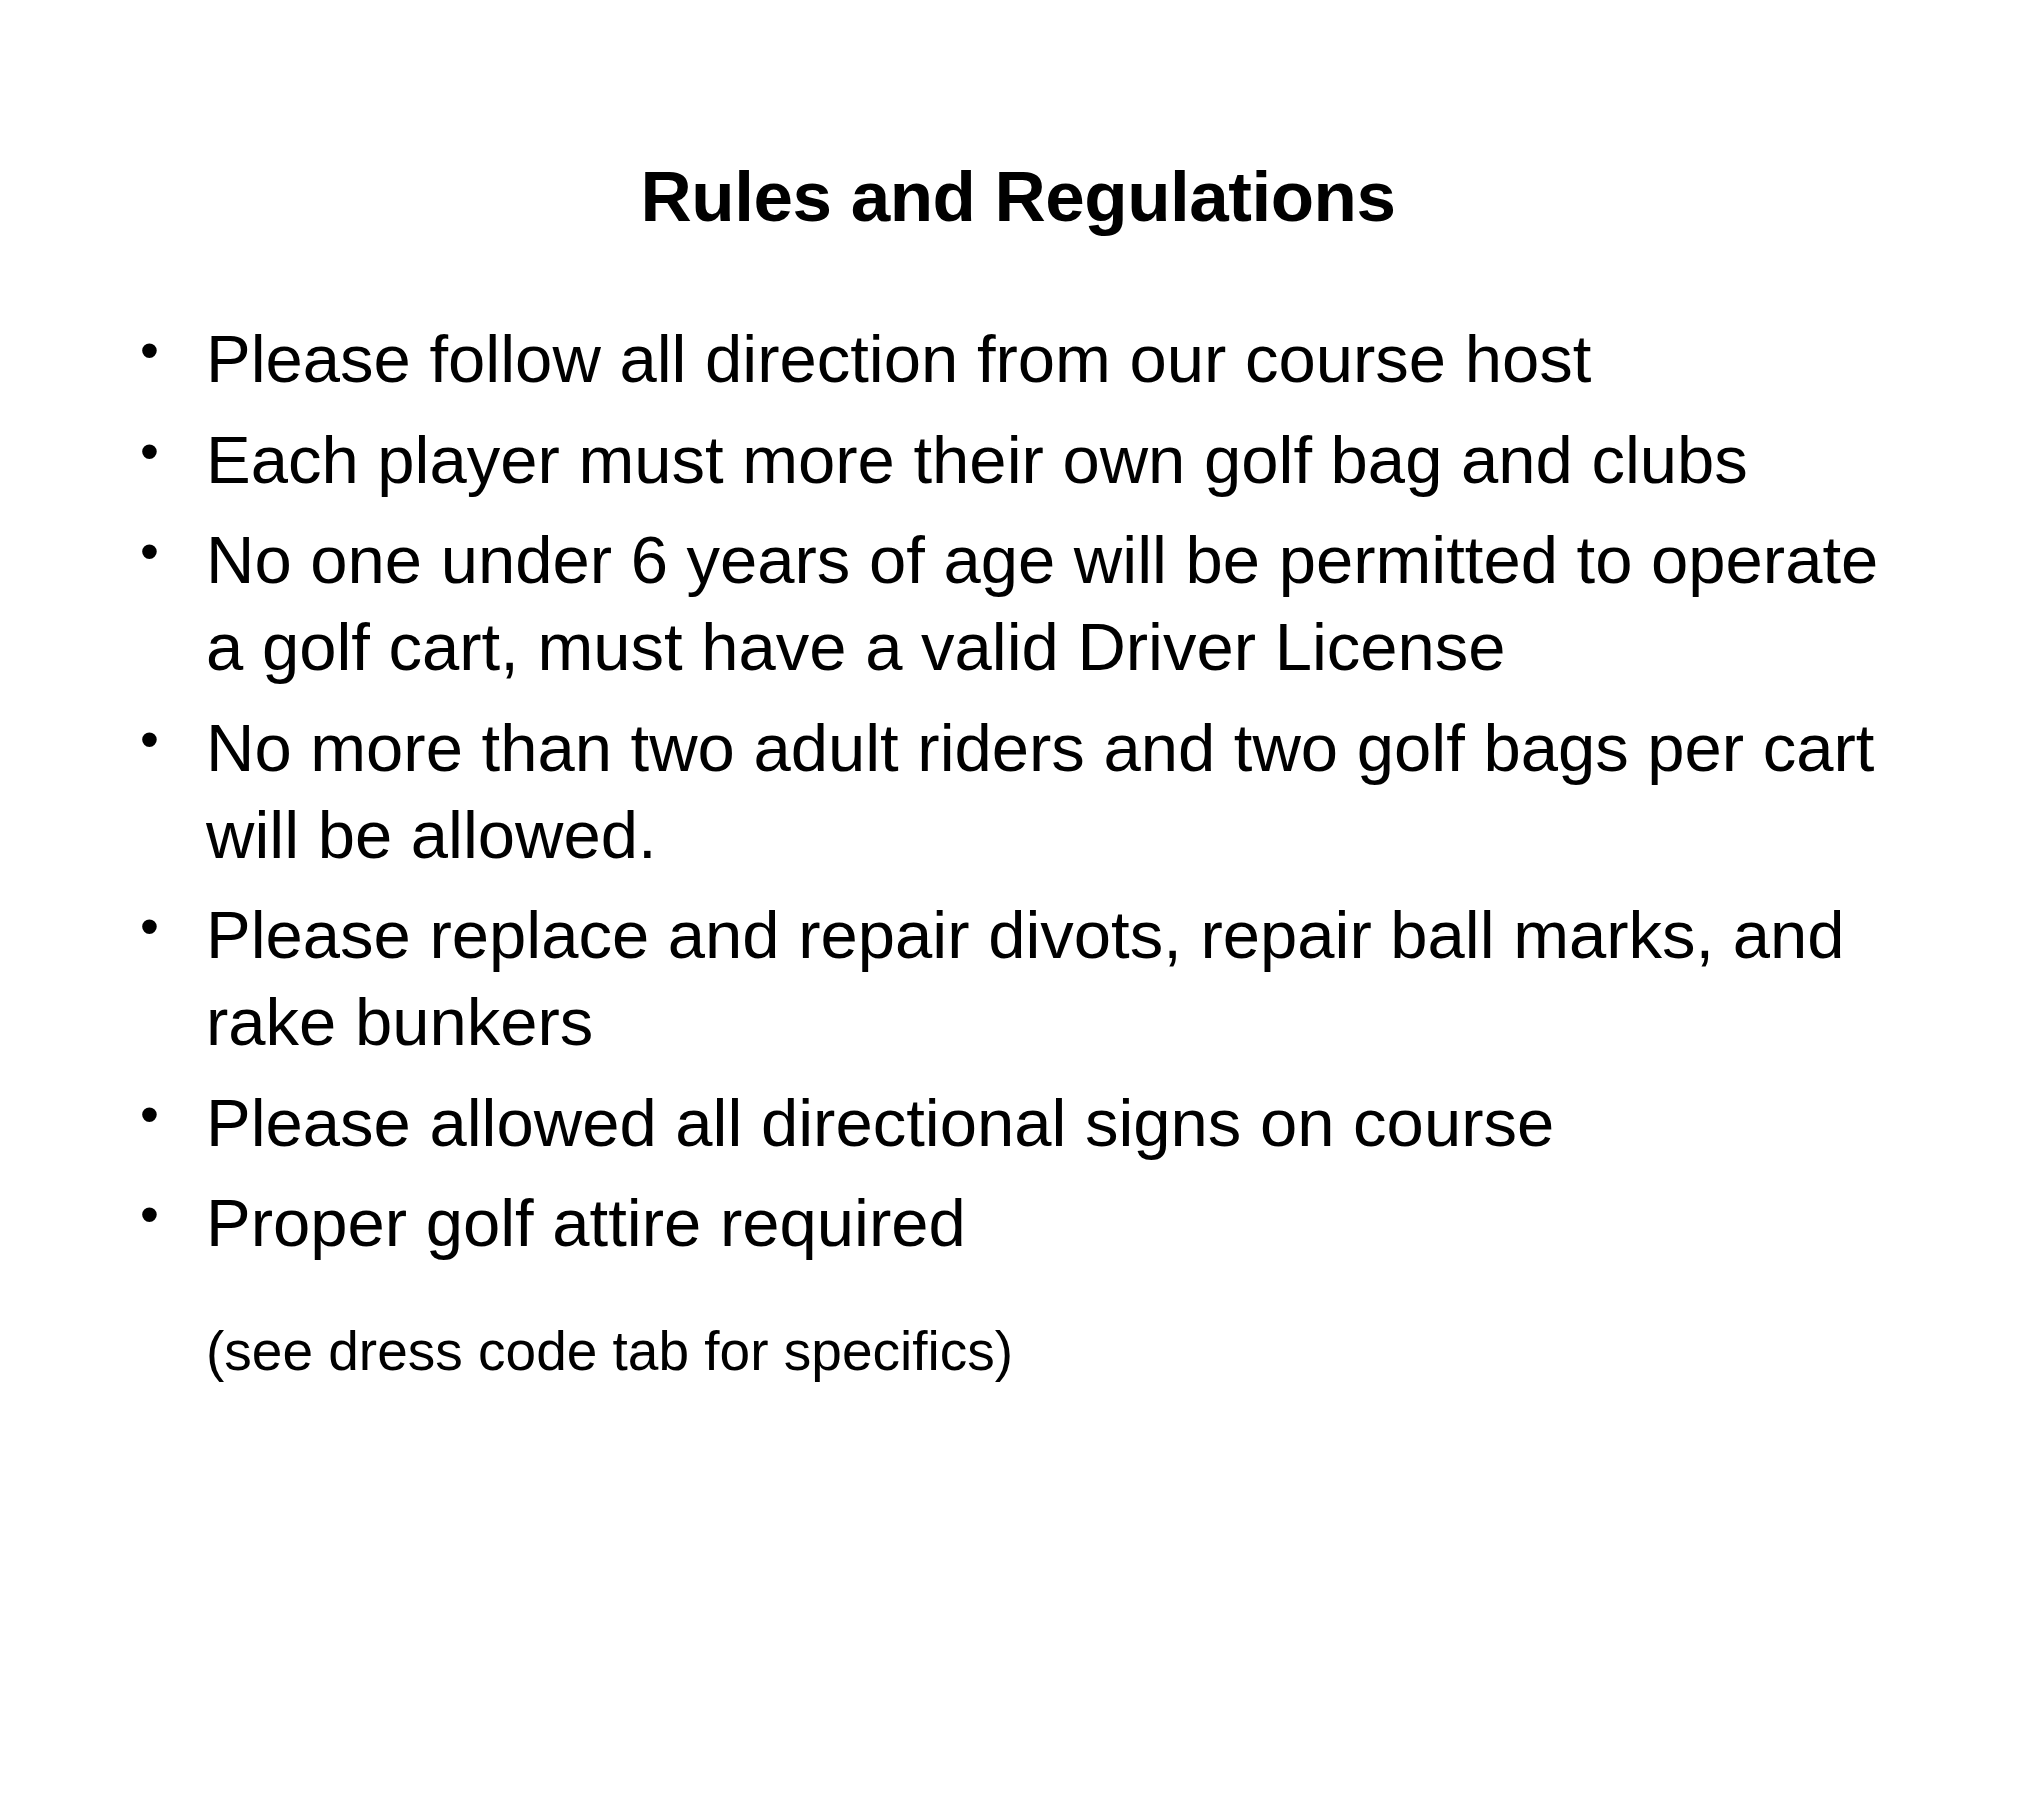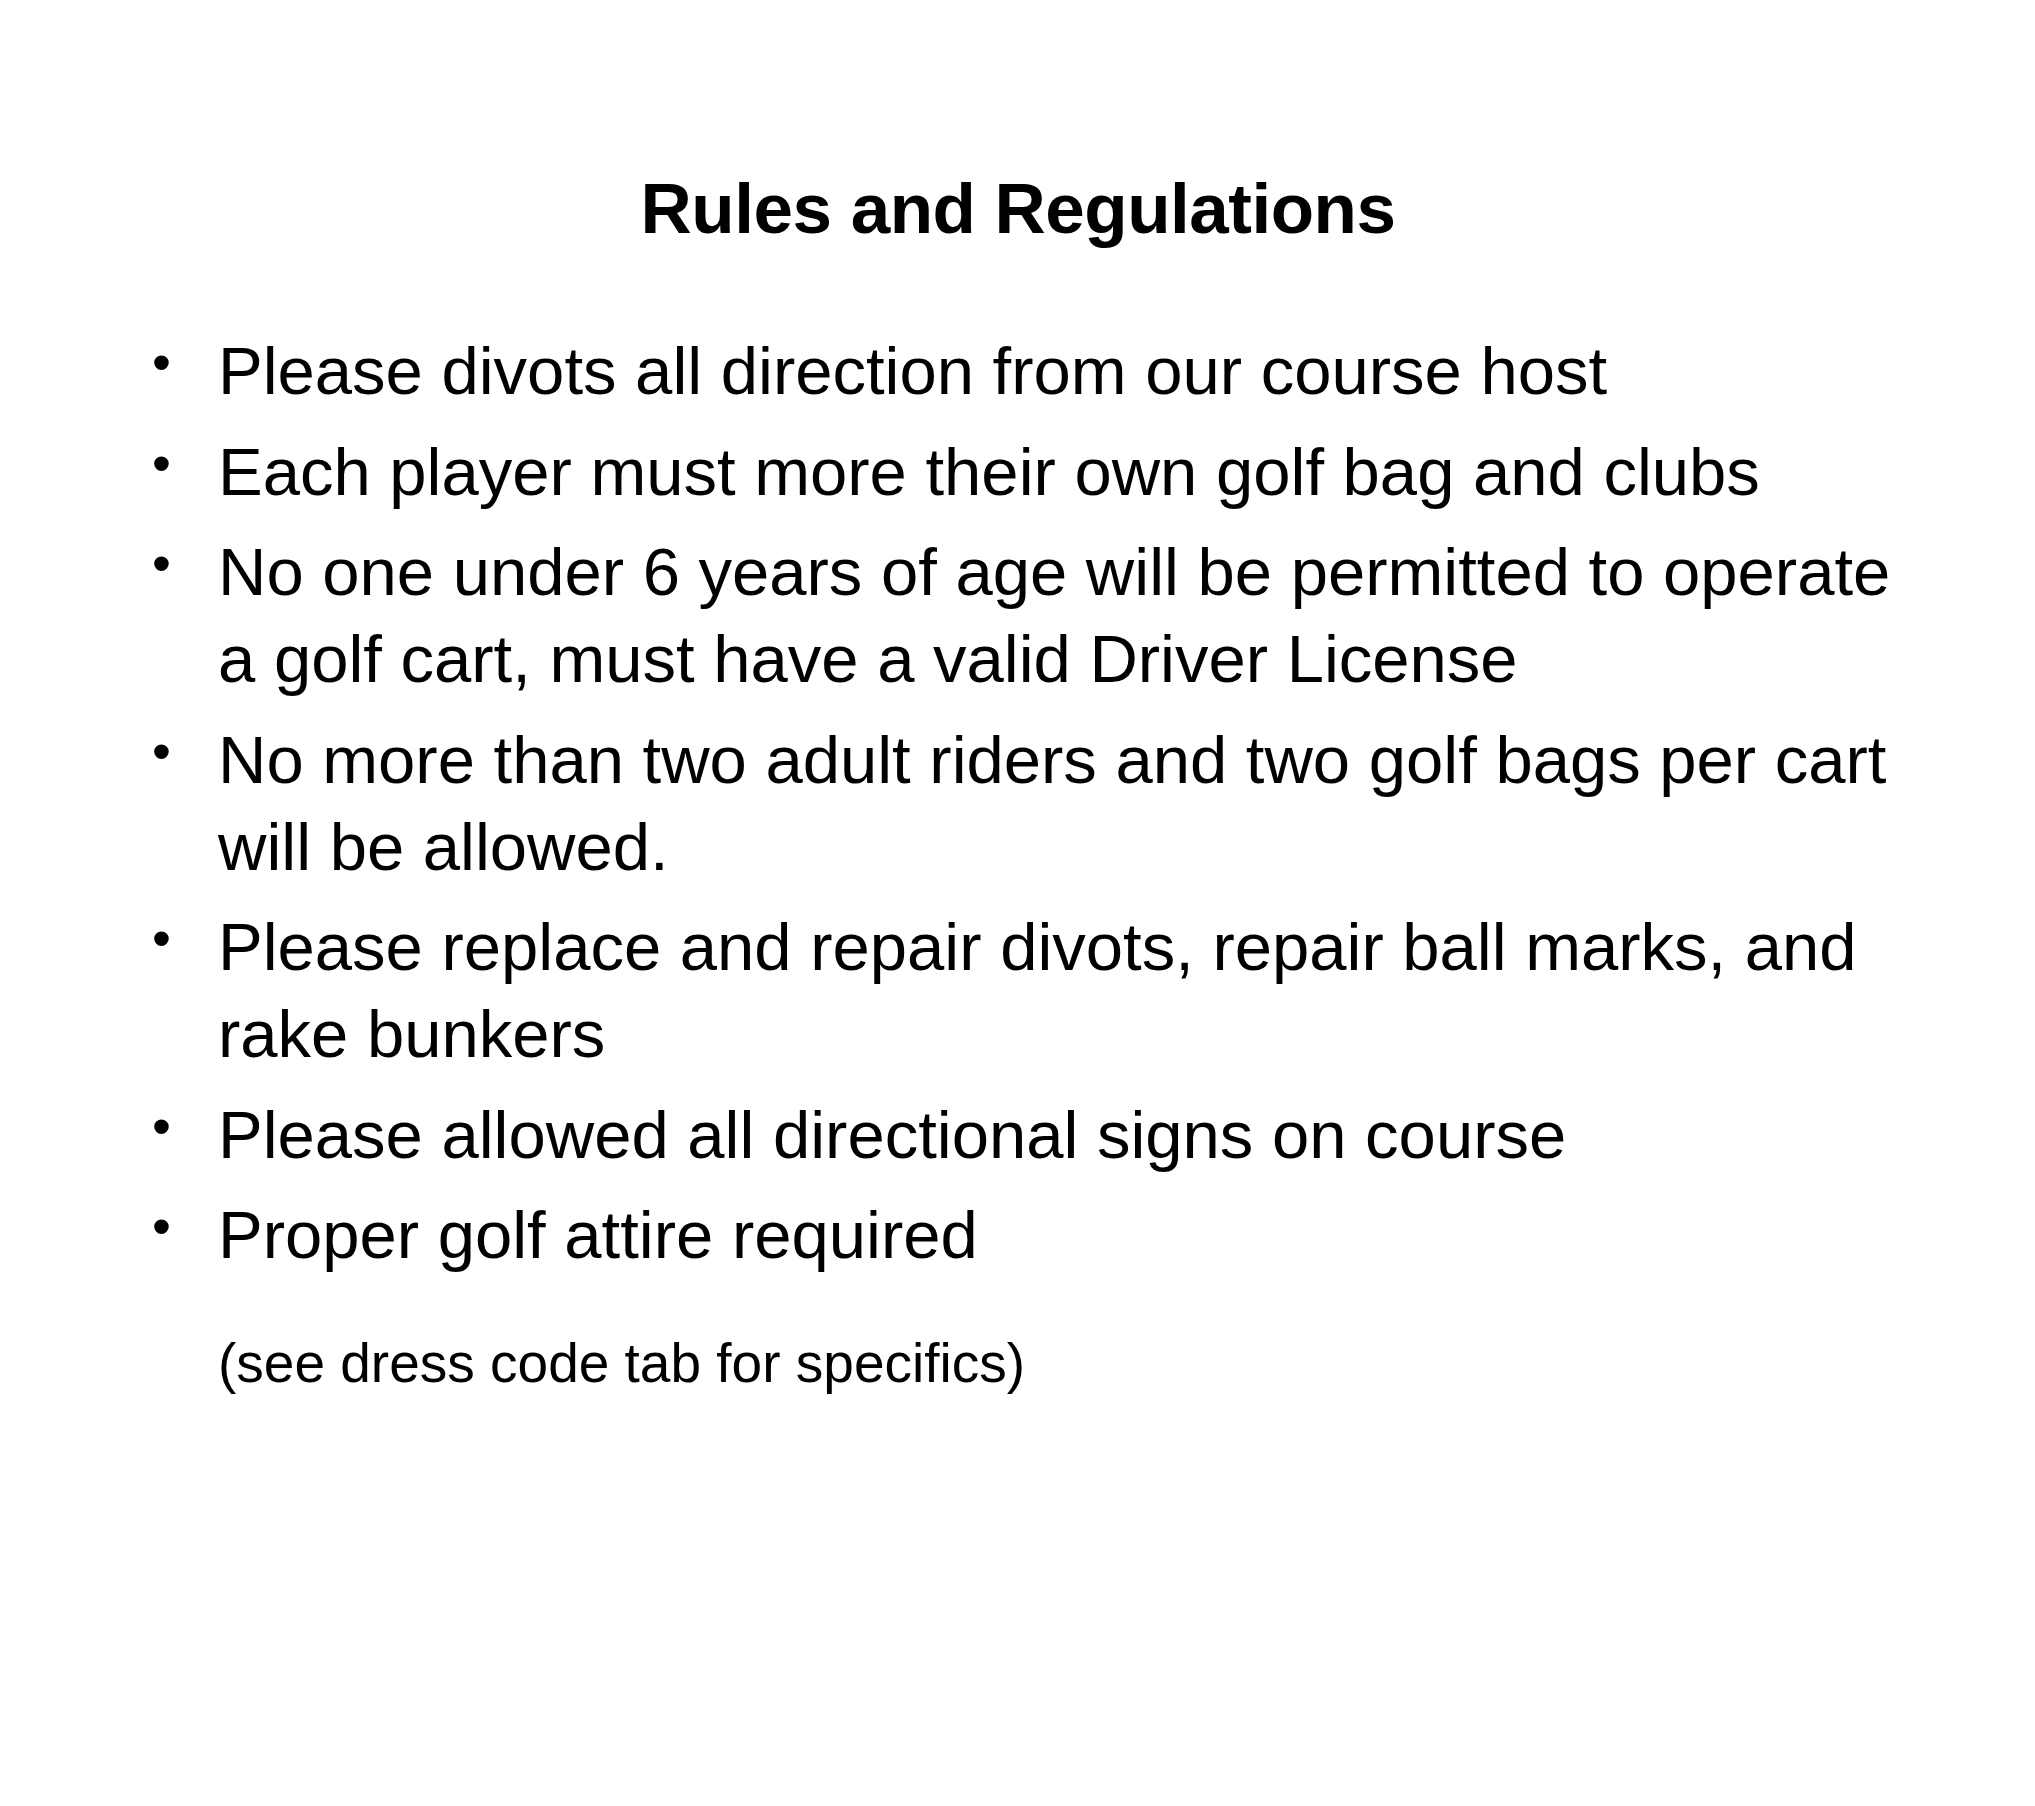--- a/index.html
+++ b/index.html
@@ -12,21 +12,21 @@
     height: 1806px;
     font-family: "Liberation Sans", sans-serif;
     color: #000000;
     overflow: hidden;
   }
   .slide {
     position: relative;
     width: 2036px;
     height: 1786px;
     box-sizing: border-box;
-    padding: 16px;
+    padding: 4px;
   }
   .title {
     text-align: center;
     font-weight: bold;
     font-size: 71px;
     line-height: 1.1;
     margin: 0;
     padding-top: 154px;
     letter-spacing: -0.5px;
   }
@@ -62,21 +62,21 @@
 </head>
 <body>
 
 <div class="slide">
 
   <h1 class="title">Rules and Regulations</h1>
 
   <ul class="rules-list">
     <li class="rule-item">
       <span class="bullet">•</span>
-      <span>Please divots all direction from our course host</span>
+      <span>Please follow all direction from our course host</span>
     </li>
     <li class="rule-item">
       <span class="bullet">•</span>
       <span>Each player must more their own golf bag and clubs</span>
     </li>
     <li class="rule-item">
       <span class="bullet">•</span>
       <span>No one under 6 years of age will be permitted to operate a golf cart, must have a valid Driver License</span>
     </li>
     <li class="rule-item">

